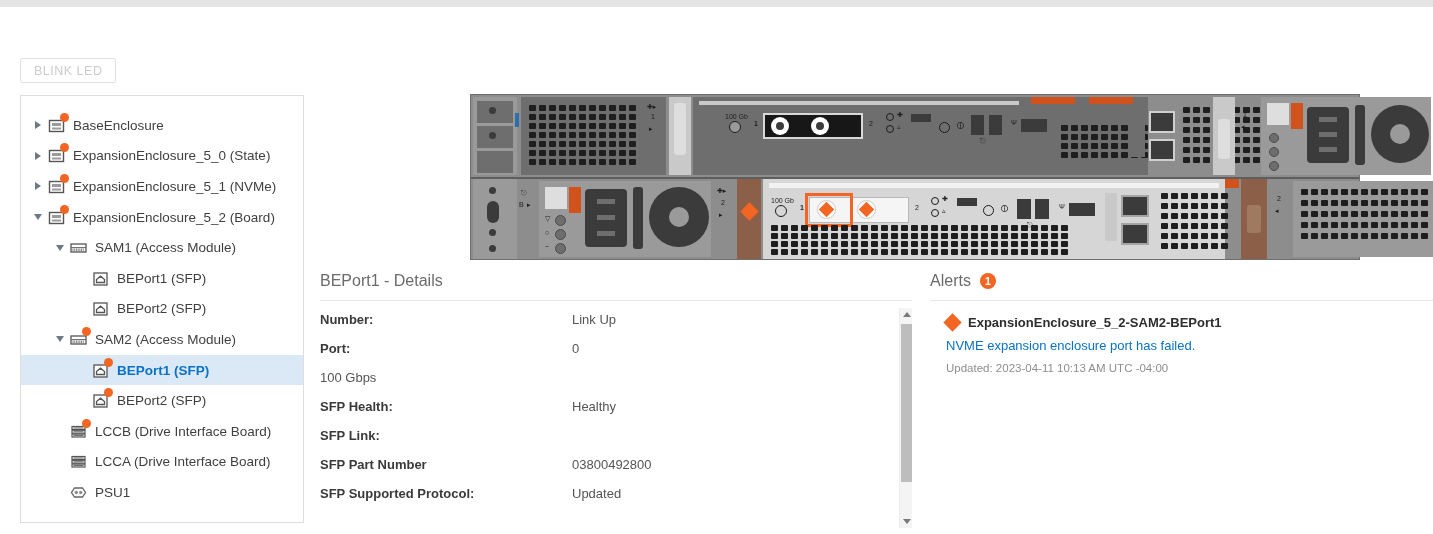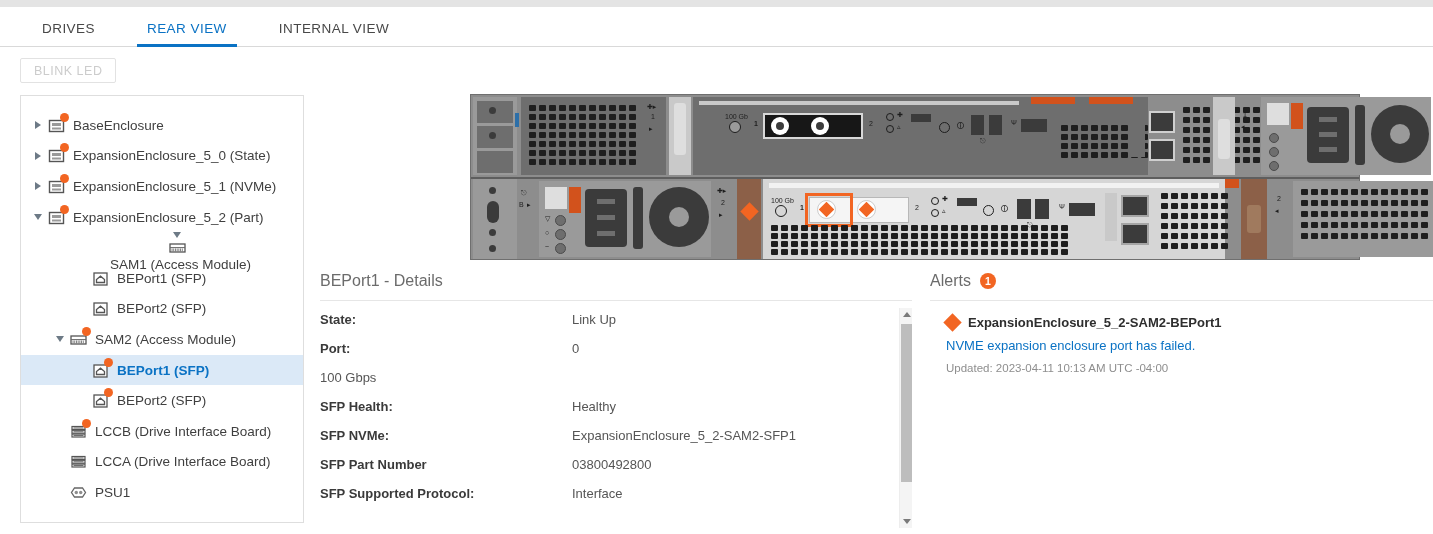--- a/index.html
+++ b/index.html
@@ -156,25 +156,20 @@
   .al-msg { font-size:13px; color:#0a72c4; margin-top:8px; cursor:pointer; }
   .al-upd { font-size:11.5px; color:#8e8e8e; margin-top:9px; }
 </style>
 </head>
 <body>
 
 <div class="app">
 
   <div class="top-strip"></div>
 
-  <div class="tabbar">
-    <div class="tab"><span>DRIVES</span></div>
-    <div class="tab active"><span>REAR VIEW</span></div>
-    <div class="tab"><span>INTERNAL VIEW</span></div>
-  </div>
 
   <div class="actionbar">
     <div class="btn">
       <span>BLINK LED</span>
     </div>
   </div>
 
   <div class="tree-panel">
     <div class="tree-inner" id="tree-inner">
         <div class="node" style="padding-left: 8px;">
@@ -224,23 +219,23 @@
             <span class="tri-d"></span>
           </span>
           <span class="ico">
             <svg width="19" height="19" viewBox="0 0 19 19">
               <rect x="2.5" y="4.5" width="14" height="11" fill="#fff" stroke="#555" stroke-width="1.4"></rect>
               <rect x="5" y="7" width="9" height="3" fill="#9b9b9b"></rect>
               <rect x="5" y="11.5" width="9" height="2" fill="#9b9b9b"></rect>
             </svg>
             <span class="badge-dot"></span>
           </span>
-          <span class="lbl">ExpansionEnclosure_5_2 (Part)</span>
-        </div>
-        <div class="node" style="padding-left: 30px; flex-direction: column;">
+          <span class="lbl">ExpansionEnclosure_5_2 (Board)</span>
+        </div>
+        <div class="node" style="padding-left: 30px;">
           <span class="twisty">
             <span class="tri-d"></span>
           </span>
           <span class="ico">
             <svg width="19" height="19" viewBox="0 0 19 19">
               <rect x="2" y="6" width="15" height="8" fill="#fff" stroke="#555" stroke-width="1.3"></rect>
               <rect x="3.6" y="10.5" width="0.9" height="3" fill="#777"></rect>
               <rect x="5.3" y="10.5" width="0.9" height="3" fill="#777"></rect>
               <rect x="7" y="10.5" width="0.9" height="3" fill="#777"></rect>
               <rect x="8.7" y="10.5" width="0.9" height="3" fill="#777"></rect>
@@ -904,45 +899,44 @@
           <i style="left: 120px; top: 44px;"></i>
         </div>
 
     </div>
   </div>
 
   <div class="details">
     <div class="panel-title">BEPort1 - Details</div>
     <div class="kv-scroll" id="kv-scroll">
         <div class="kv-row">
-          <div class="kv-k">State:</div>
+          <div class="kv-k">Number:</div>
           <div class="kv-v">Link Up</div>
         </div>
         <div class="kv-row">
           <div class="kv-k">Port:</div>
           <div class="kv-v">0</div>
         </div>
         <div class="kv-row">
           <div class="kv-v">100 Gbps</div>
         </div>
         <div class="kv-row">
           <div class="kv-k">SFP Health:</div>
           <div class="kv-v">Healthy</div>
         </div>
         <div class="kv-row">
-          <div class="kv-k">SFP NVMe:</div>
-          <div class="kv-v">ExpansionEnclosure_5_2-SAM2-SFP1</div>
+          <div class="kv-k">SFP Link:</div>
         </div>
         <div class="kv-row">
           <div class="kv-k">SFP Part Number</div>
           <div class="kv-v">03800492800</div>
         </div>
         <div class="kv-row">
           <div class="kv-k">SFP Supported Protocol:</div>
-          <div class="kv-v">Interface</div>
+          <div class="kv-v">Updated</div>
         </div>
       </div>
     <div class="sbar">
       <div class="sb-arrow up">
           <span class="sb-up"></span>
         </div>
       <div class="sb-thumb"></div>
       <div class="sb-arrow dn">
           <span class="sb-dn"></span>
         </div>

